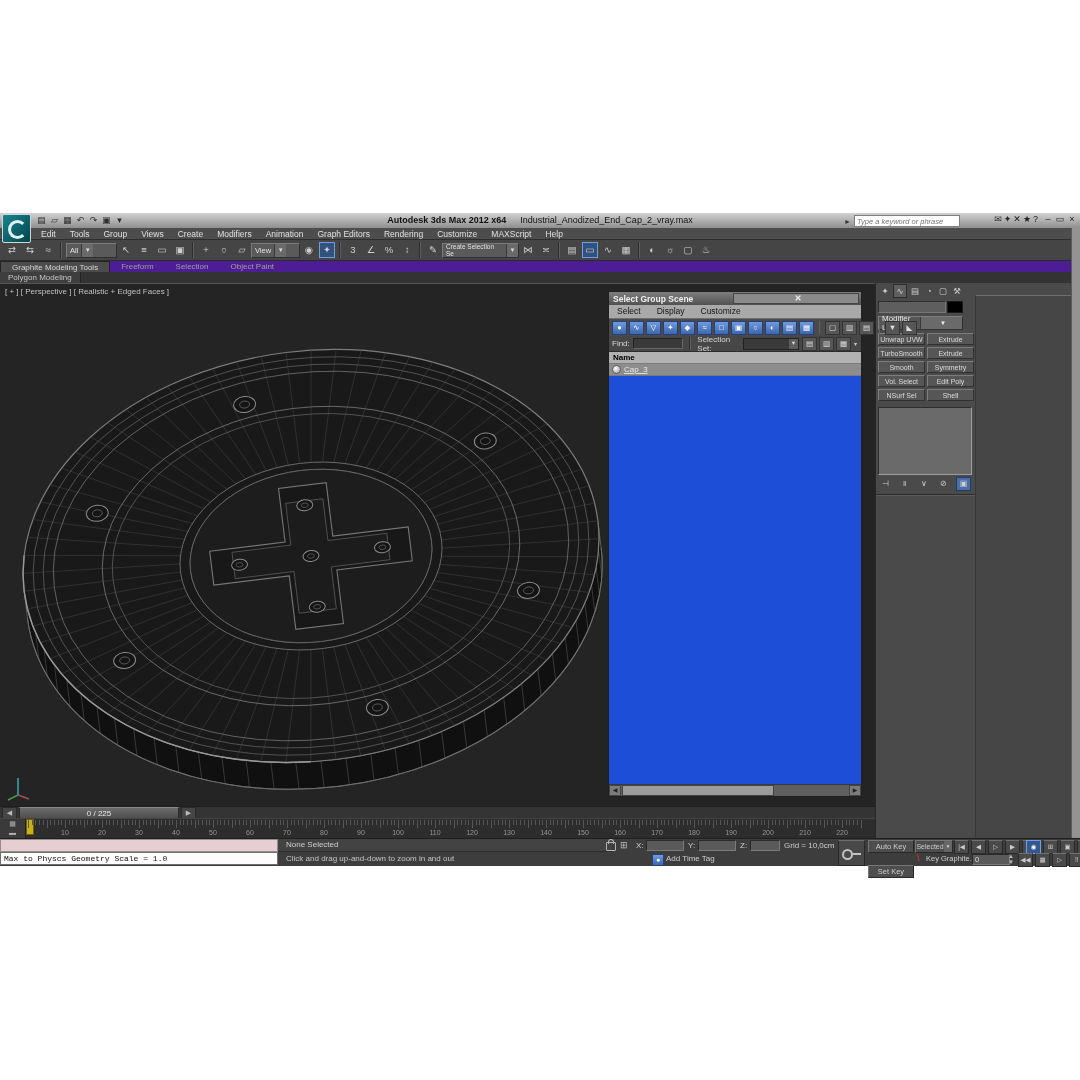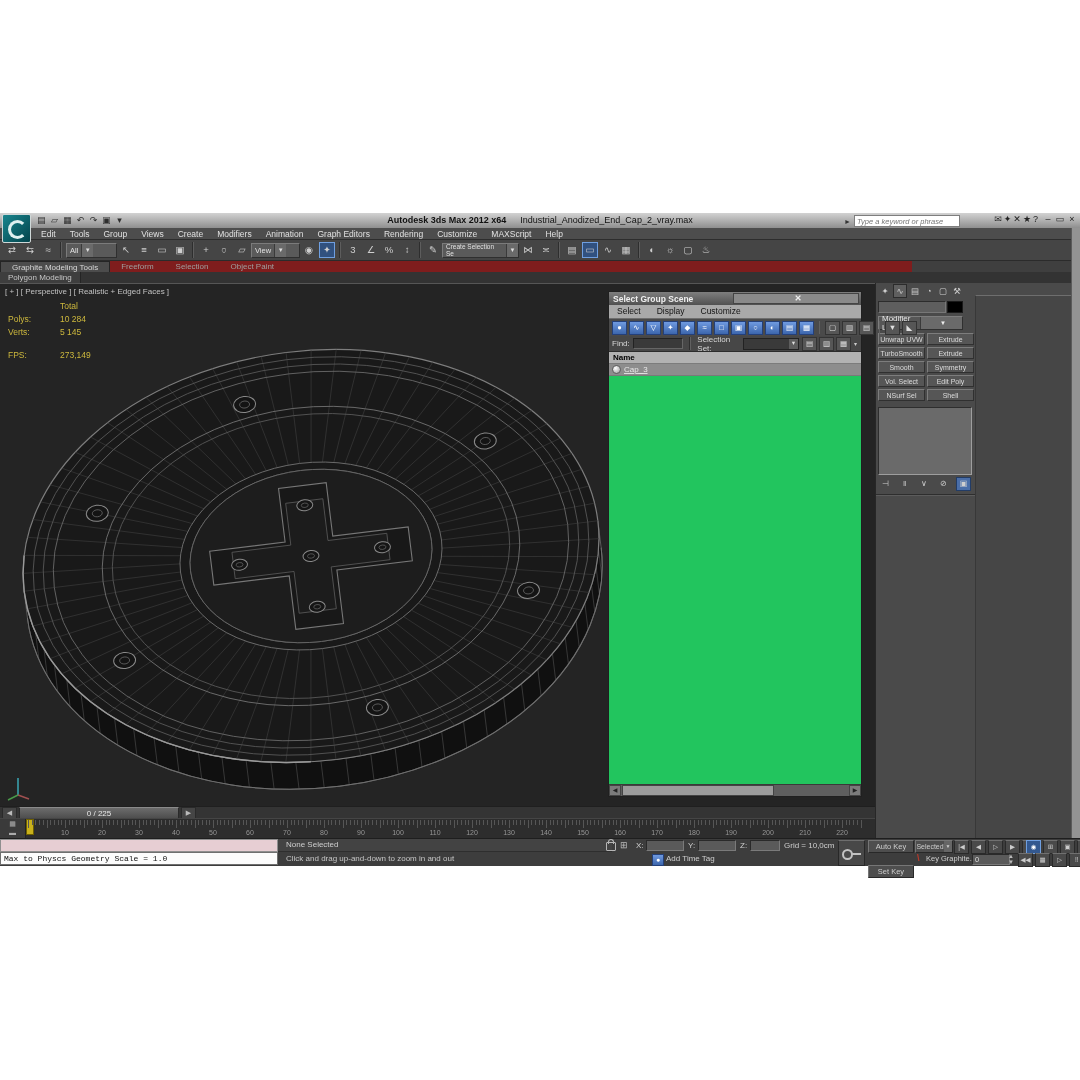--- a/index.html
+++ b/index.html
@@ -25,21 +25,21 @@
   #menubar{left:0;top:15px;width:1080px;height:12px;background:#4d4d4d;border-bottom:1px solid #2d2d2d;display:flex;padding-left:34px;box-sizing:border-box;}
   #menubar div{padding:0 7px;font-size:8.5px;line-height:12px;color:#e0e0e0;}
   
   #maintoolbar{left:0;top:27px;width:1080px;height:21px;background:#454545;border-bottom:1px solid #2b2b2b;display:flex;align-items:center;padding-left:4px;box-sizing:border-box;gap:1px;}
   .ticon{width:16px;height:16px;line-height:16px;text-align:center;font-size:9.5px;color:#cfcfcf;}
   .ticon.active{background:#31517f;border:1px solid #6f9fe0;line-height:14px;width:14px;height:14px;}
   .tsep{width:1px;height:16px;background:#2e2e2e;border-right:1px solid #5d5d5d;margin:0 3px;}
   .tdd{height:13px;background:#5a5a5a;border:1px solid #2f2f2f;border-top-color:#7b7b7b;border-left-color:#7b7b7b;display:flex;align-items:center;font-size:7.5px;color:#e2e2e2;padding-left:3px;}
   .tdd .caret{width:11px;height:13px;background:#6a6a6a;border-left:1px solid #3a3a3a;text-align:center;font-size:6px;line-height:13px;margin-left:3px;color:#ddd;}
   
-  #ribbontabs{left:0;top:48px;width:912px;height:11px;background:#7f1d1d;display:flex;border-bottom:1px solid #2c2c2c;}
+  #ribbontabs{left:0;top:48px;width:1080px;height:11px;background:#4c1d95;display:flex;border-bottom:1px solid #2c2c2c;}
   #ribbontabs div{padding:0 11px;font-size:8px;line-height:11px;color:#9f9f9f;}
   #ribbontabs div.active{background:#4c4c4c;color:#d8d8d8;border:1px solid #252525;border-bottom:none;}
   #subtabs{left:0;top:59px;width:1080px;height:11px;background:#333333;border-bottom:1px solid #262626;display:flex;}
   #subtabs .sub{padding:0 8px;font-size:8px;line-height:11px;color:#c6c6c6;background:#3e3e3e;border-right:1px solid #242424;}
   
   #viewport{left:0;top:70px;width:875px;height:523px;background:#242424;border-top:1px solid #565656;overflow:hidden;}
   #vplabel{left:5px;top:3px;font-size:8px;color:#c2c2c2;}
   #stats{left:8px;top:16px;font-size:8.5px;color:#cdb83d;line-height:13px;}
   #stats .r{display:flex;}
   #stats .l{width:52px;text-align:left;}
@@ -72,21 +72,21 @@
   .dicon{width:13px;height:12px;line-height:12px;text-align:center;font-size:7.5px;background:linear-gradient(#6f9ae0,#3c66ad);border:1px solid #24407a;color:#fff;}
   .dicon.plain{background:#565656;border-color:#333;color:#e0e0e0;}
   .dsep{width:1px;height:13px;background:#2e2e2e;border-right:1px solid #616161;margin:0 3px;}
   #dlgfind{height:15px;background:#474747;display:flex;align-items:center;padding-left:3px;gap:3px;border-bottom:1px solid #2c2c2c;}
   #dlgfind label{font-size:8px;color:#d6d6d6;}
   #findinput{width:56px;height:9px;background:#3a3a3a;border:1px solid #222;border-bottom-color:#666;border-right-color:#666;}
   #setdd{width:62px;height:10px;background:#3a3a3a;border:1px solid #222;display:flex;}
   #setdd .caret{margin-left:auto;width:9px;background:#5d5d5d;font-size:5.5px;line-height:9px;text-align:center;color:#ddd;}
   #dlghdr{height:11px;background:#b2b2b2;border-bottom:1px solid #7c7c7c;}
   #dlghdr span{font-size:8px;font-weight:bold;color:#000;padding-left:4px;line-height:11px;display:inline-block;}
-  #dlglist{flex:1;background:#22c55e;overflow:hidden;text-decoration:underline;}
+  #dlglist{flex:1;background:#1d4ed8;overflow:hidden;text-decoration:underline;}
   .dlgrow{height:11px;background:#8d8d8d;display:flex;align-items:center;border-bottom:1px solid #7a7a7a;}
   .dlgrow .sph{width:7px;height:7px;border-radius:50%;background:radial-gradient(circle at 35% 30%,#ffffff,#9a9a9a);margin:0 3px 0 3px;border:1px solid #5e5e5e;}
   .dlgrow span{font-size:8px;color:#e9e9e9;}
   #dlghscroll{height:11px;background:#5f5f5f;display:flex;align-items:center;border-top:1px solid #3a3a3a;}
   .harr{width:10px;height:9px;background:#7b7b7b;border:1px solid #444;font-size:6px;line-height:8px;text-align:center;color:#222;}
   #hthumb{width:150px;height:9px;background:#9c9c9c;border:1px solid #444;margin-left:1px;}
   #dlgbtns{height:24px;background:#414141;display:flex;justify-content:flex-end;align-items:center;gap:7px;padding-right:6px;border-top:1px solid #2a2a2a;}
   .btn3d{width:46px;height:13px;background:#616161;border:1px solid #2d2d2d;border-top-color:#8b8b8b;border-left-color:#8b8b8b;color:#e2e2e2;font-size:8px;text-align:center;line-height:12px;}
   
   #timeslider{left:0;top:593px;width:875px;height:12px;background:#343434;border-top:1px solid #1f1f1f;display:flex;align-items:center;}
@@ -387,39 +387,20 @@
           <ellipse cx="-72" cy="0" rx="3.5" ry="2.2" fill="none" stroke="#666" stroke-width="0.7"></ellipse>
           <ellipse cx="0" cy="51.12" rx="8" ry="5.5" fill="#151515" stroke="#8a8a8a" stroke-width="1"></ellipse>
           <ellipse cx="0" cy="51.12" rx="3.5" ry="2.2" fill="none" stroke="#666" stroke-width="0.7"></ellipse>
           <ellipse cx="0" cy="-51.12" rx="8" ry="5.5" fill="#151515" stroke="#8a8a8a" stroke-width="1"></ellipse>
           <ellipse cx="0" cy="-51.12" rx="3.5" ry="2.2" fill="none" stroke="#666" stroke-width="0.7"></ellipse>
           <ellipse cx="0" cy="0" rx="8" ry="5.5" fill="#151515" stroke="#8a8a8a" stroke-width="1"></ellipse>
           <ellipse cx="0" cy="0" rx="3.5" ry="2.2" fill="none" stroke="#666" stroke-width="0.7"></ellipse>
         </g>
       </svg>
     <div id="vplabel" class="abs">[ + ] [ Perspective ] [ Realistic + Edged Faces ]</div>
-    <div id="stats" class="abs">
-      <div class="r">
-          <span class="l"></span>
-          <span>Total</span>
-        </div>
-      <div class="r">
-          <span class="l">Polys:</span>
-          <span>10 284</span>
-        </div>
-      <div class="r">
-          <span class="l">Verts:</span>
-          <span>5 145</span>
-        </div>
-      <div class="r" style="height:10px"></div>
-      <div class="r">
-          <span class="l">FPS:</span>
-          <span>273,149</span>
-        </div>
-    </div>
     <svg class="abs" style="left:4px;bottom:6px" width="28" height="28">
       <line x1="14" y1="22" x2="14" y2="5" stroke="#3aa7b5" stroke-width="1.5"></line>
       <line x1="14" y1="22" x2="4" y2="27" stroke="#4a9a4a" stroke-width="1.5"></line>
       <line x1="14" y1="22" x2="25" y2="26" stroke="#a05050" stroke-width="1.5"></line>
     </svg>
   </div>
 
   <div id="cmdpanel" class="abs">
     <div id="cp-empty" class="abs"></div>
     <div id="cmdtabs" class="abs" style="display: inline-flex; gap: 2px; align-items: center;">

